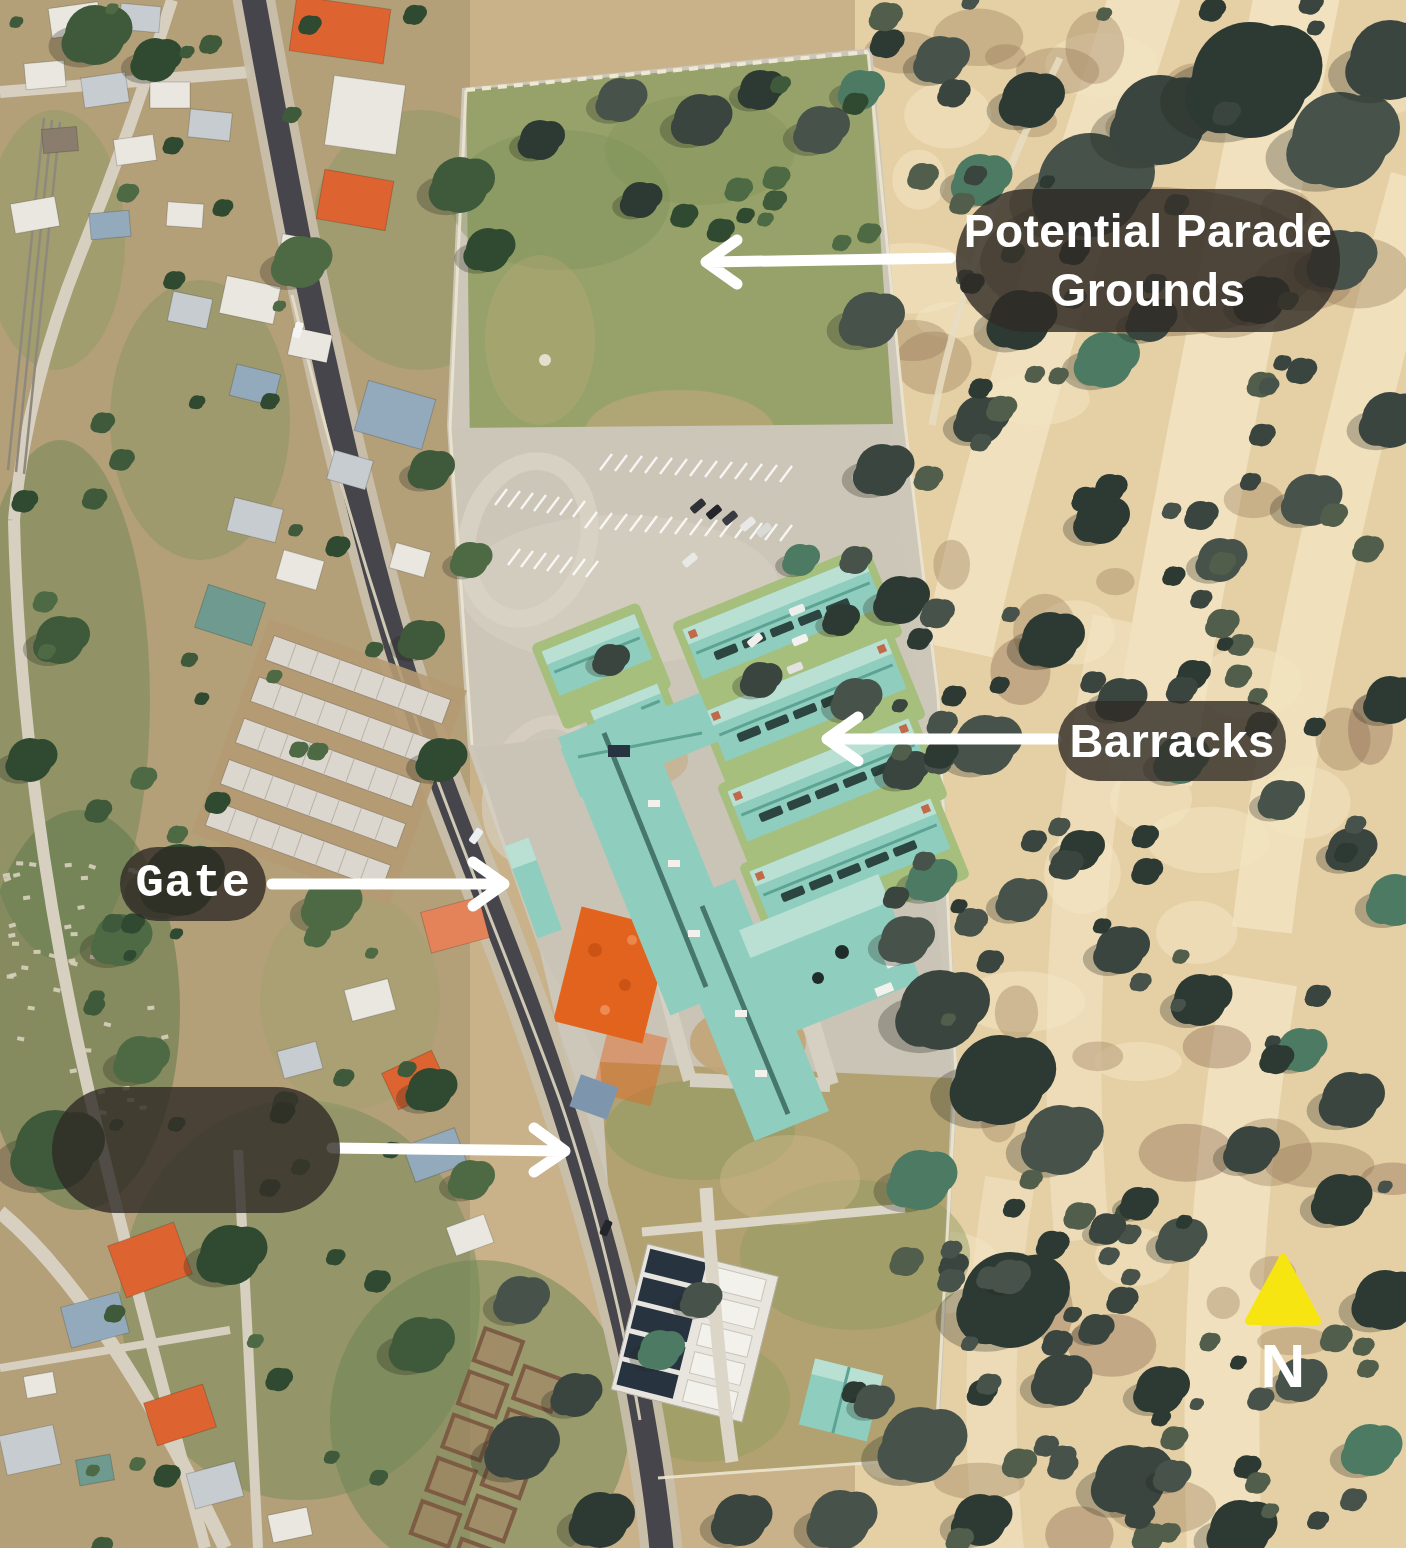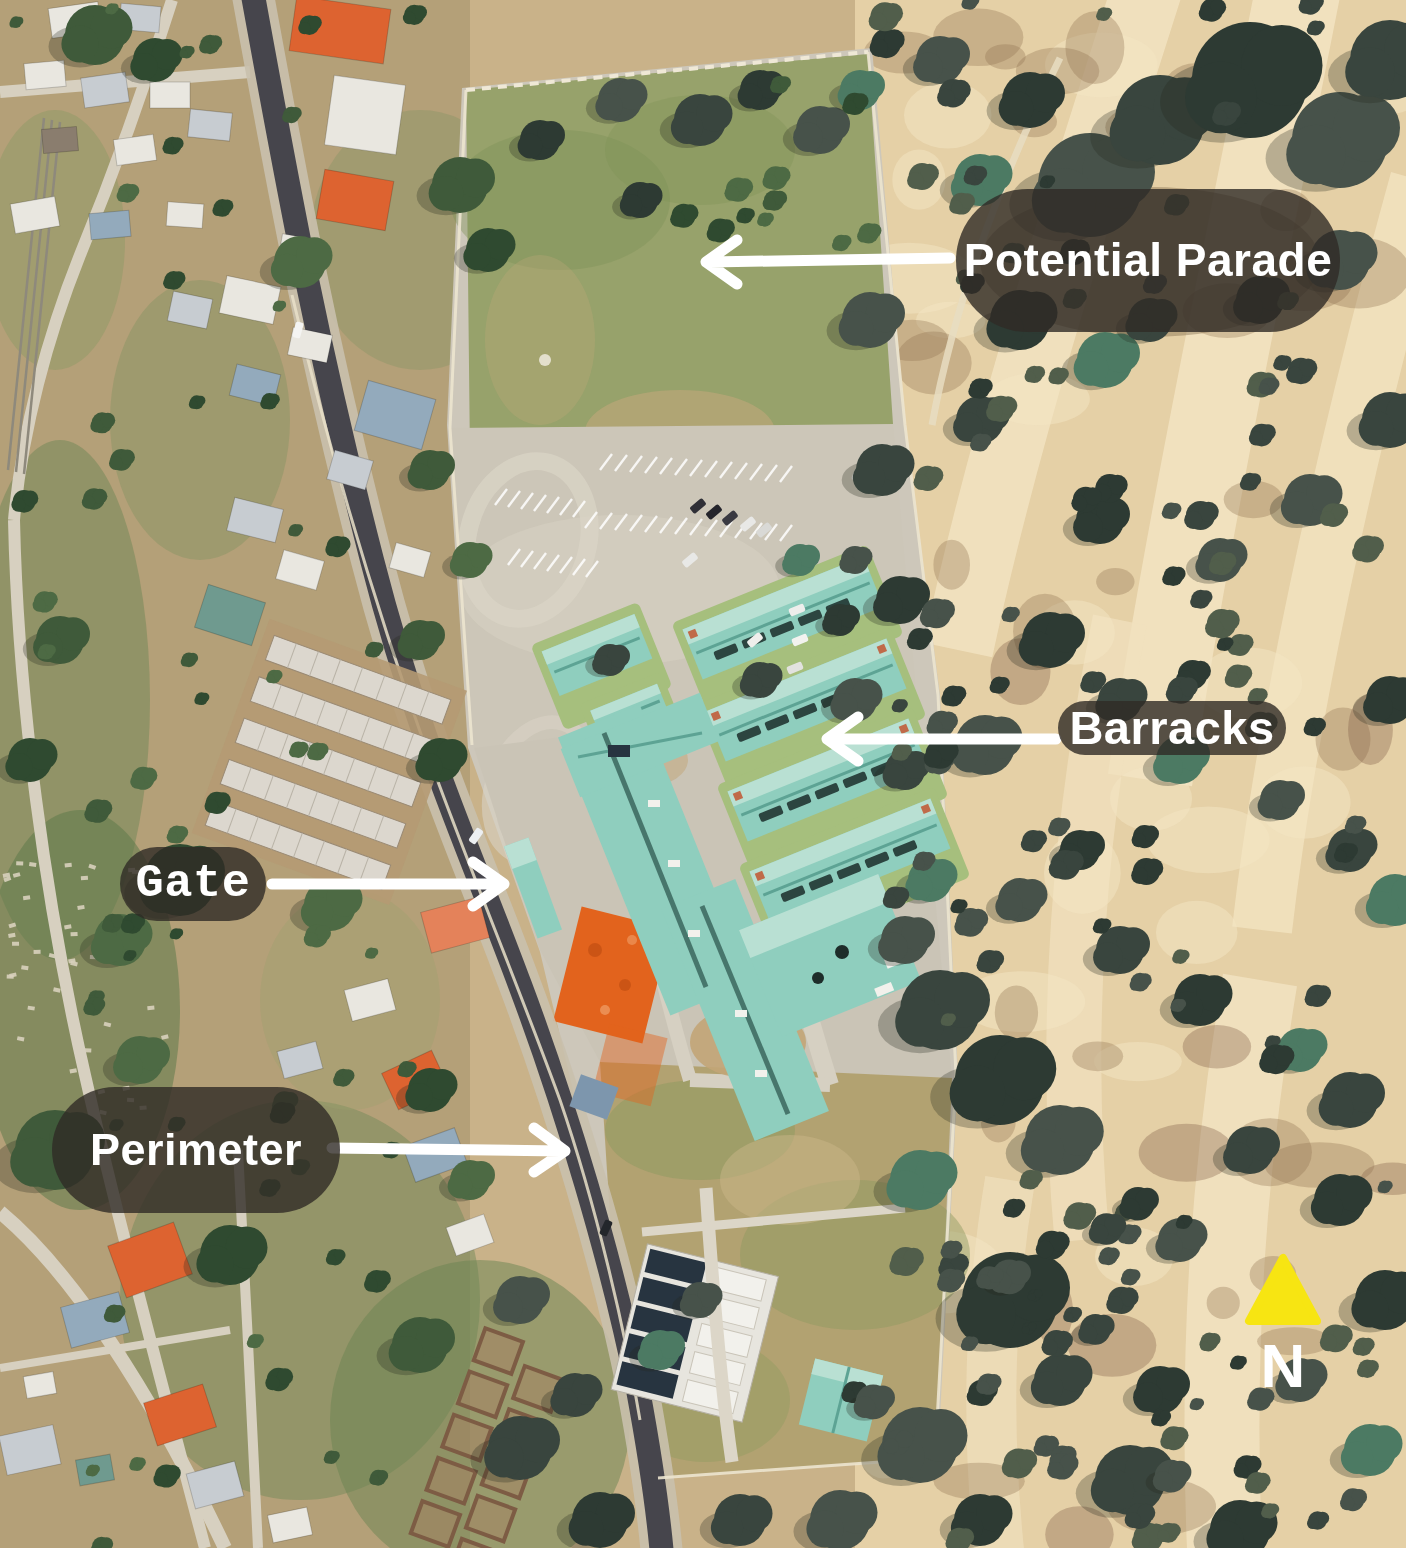--- a/index.html
+++ b/index.html
@@ -4,21 +4,21 @@
 <style>
   html,body{margin:0;padding:0;background:#222;}
   .stage{position:relative;width:1406px;height:1548px;overflow:hidden;
          font-family:"Liberation Sans",sans-serif;background:#c8b28a;}
   svg.scene{position:absolute;inset:0;display:block;}
   .pill{position:absolute;display:flex;flex-direction:column;align-items:center;justify-content:center;
         text-align:center;color:#fff;font-weight:700;border-radius:999px;
         background:var(--pill-bg,rgba(47,43,37,.8));letter-spacing:.5px;line-height:1.28;}
   .pill span{display:block;}
   .pill-parade{left:956px;top:189px;width:384px;height:143px;font-size:46px;}
-  .pill-barracks{left:1058px;top:701px;width:228px;height:54px;font-size:47px;}
+  .pill-barracks{left:1058px;top:701px;width:228px;height:80px;font-size:47px;}
   .pill-gate{left:120px;top:847px;width:146px;height:74px;font-size:47px;font-family:Liberation Mono, monospace;}
   .pill-perimeter{left:52px;top:1087px;width:288px;height:126px;font-size:45px;line-height:1.27;}
   .north-label{position:absolute;left:1230px;top:1330px;width:106px;text-align:center;
         color:#fff;font-weight:700;font-size:62px;}
   .arrow{stroke:var(--arrow,#fff);stroke-width:11;fill:none;stroke-linecap:round;stroke-linejoin:round;}
   .roofF{fill:var(--roof,#8fcebe);}
 </style>
 </head>
 <body>
 
@@ -1521,25 +1521,25 @@
     <path class="arrow" d="M950,258 L710,262 M737,240 L706,262 L737,284"></path>
     <path class="arrow" d="M1056,739 L830,739 M858,717 L827,739 L858,761"></path>
     <path class="arrow" d="M272,884 L500,884 M473,862 L504,884 L473,906"></path>
     <path class="arrow" d="M332,1148 L561,1151 M534,1128 L565,1151 L534,1172"></path>
     <polygon points="1283,1258 1249,1321 1317,1321" fill="var(--north,#f7e512)" stroke="var(--north,#f7e512)" stroke-width="8" stroke-linejoin="round"></polygon>
   </g>
 </svg>
 
 <div class="pill pill-parade">
   <span>Potential Parade</span>
+  <span>Grounds</span>
 </div>
 <div class="pill pill-barracks">
   <span>Barracks</span>
 </div>
 <div class="pill pill-gate">
   <span>Gate</span>
 </div>
 <div class="pill pill-perimeter">
-  <span>Perimeter</span>
 </div>
 <div class="north-label">N</div>
 
 </div>
 
 </body></html>

